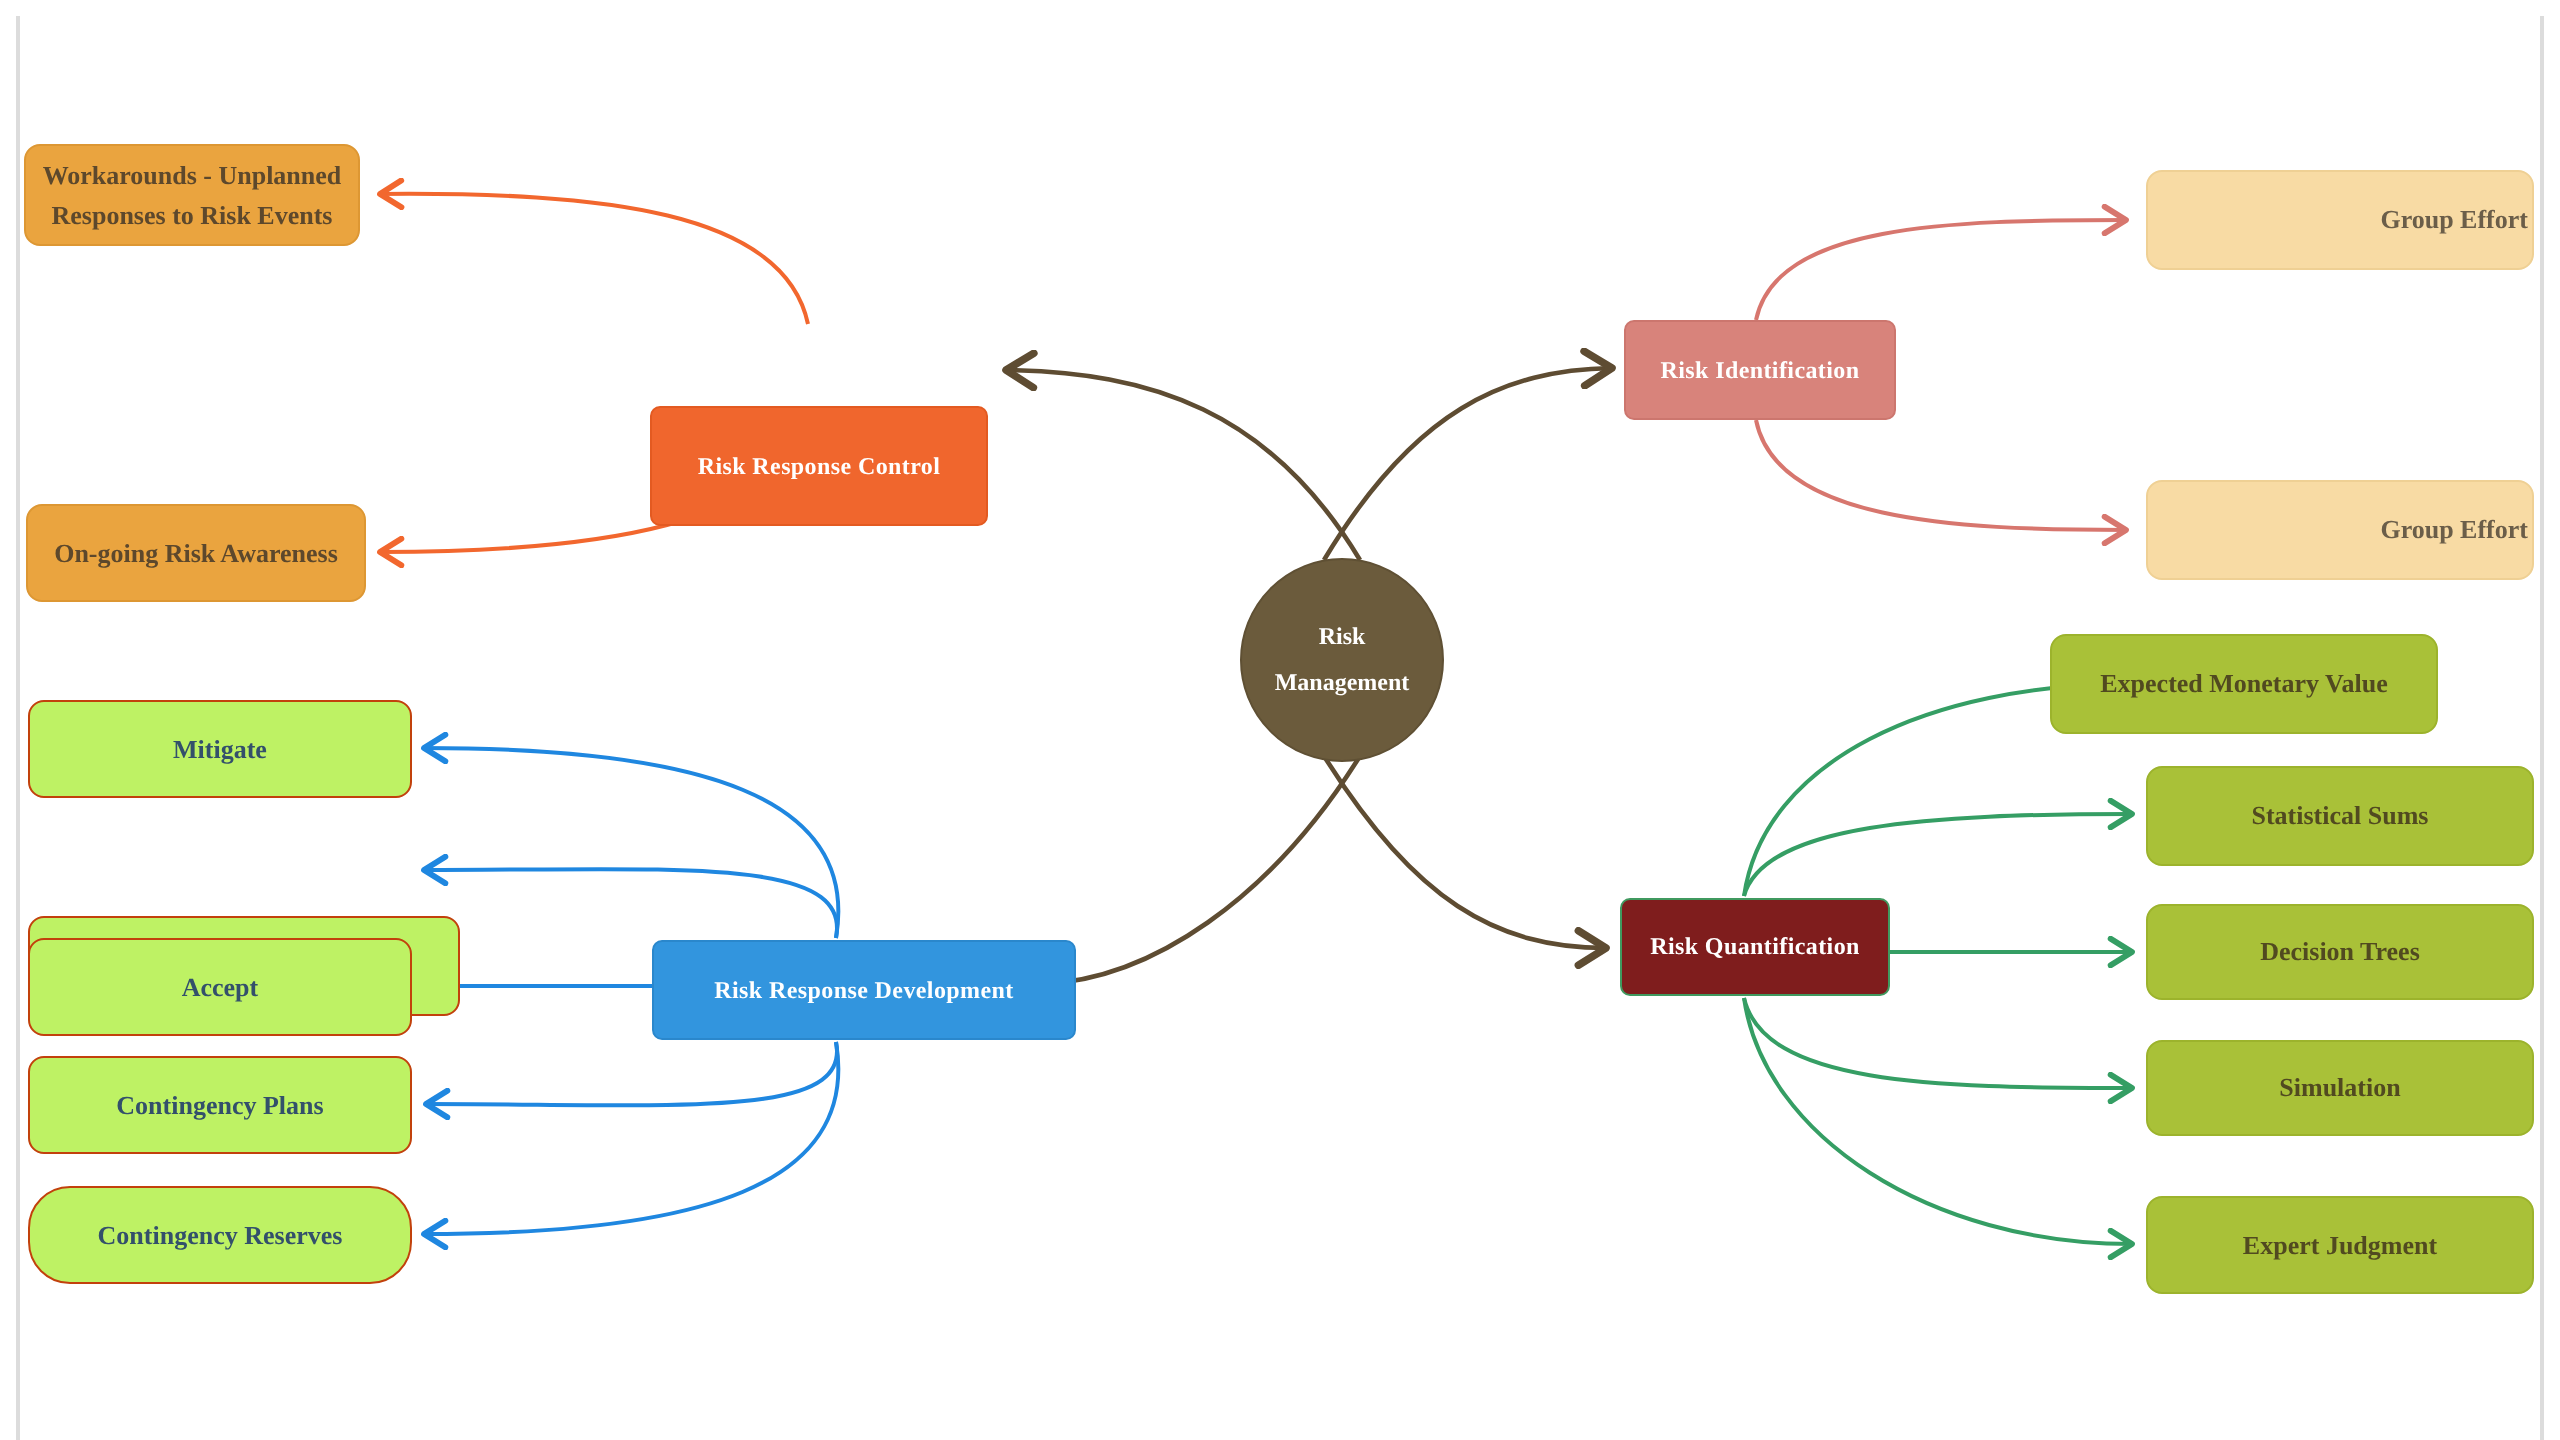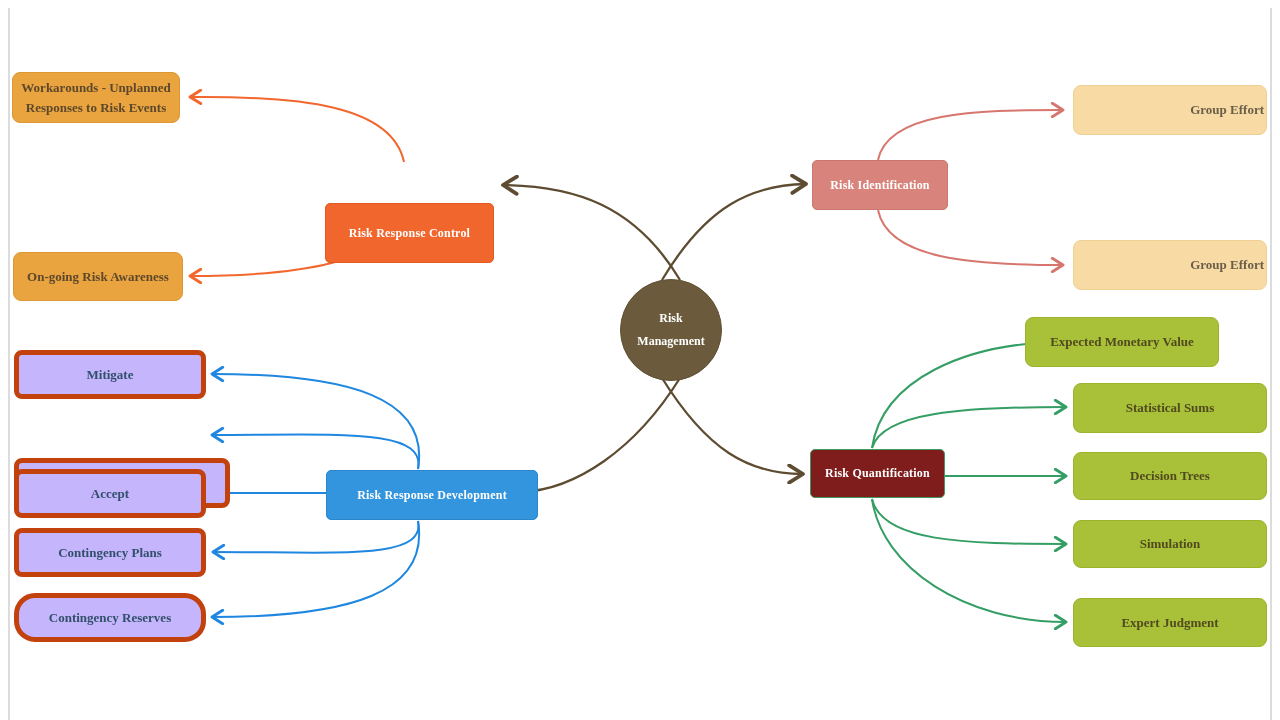--- a/index.html
+++ b/index.html
@@ -19,21 +19,21 @@
     border-radius:50%;background:#6b5b3c;border:1px solid #5f5034;
     color:#ffffff;font-size:12px;line-height:1.9;padding:6px;
   }
   .main{border-radius:5px;font-size:12px;color:#ffffff;letter-spacing:.2px;}
   .child{border-radius:8px;font-size:13px;padding:5px 2px;line-height:1.5;}
   .b1{background:#f0662d;border:1px solid #e35a21;}
   .c1{background:#eaa43f;border:1px solid #dd9733;color:#5d482c;}
   .b2{background:#d8837b;border:1px solid #cc766e;}
   .c2{background:#f8dba4;border:1px solid #efd094;color:#6b5e49;justify-content:flex-end;}
   .b3{background:#3295de;border:1px solid #2a87cc;}
-  .c3{background:#c4b5fd;border:5px solid #c2410c;color:#33506b;}
+  .c3{background:#bef264;border:1px solid #c2410c;color:#33506b;}
   .b4{background:#7f1d1d;border:1px solid #40995f;}
   .c4{background:#a9c138;border:1px solid #9cb32c;color:#514a20;}
 </style>
 </head>
 <body>
 
 <div class="canvas">
 
   <div class="edge edge-left"></div>
   <div class="edge edge-right"></div>

